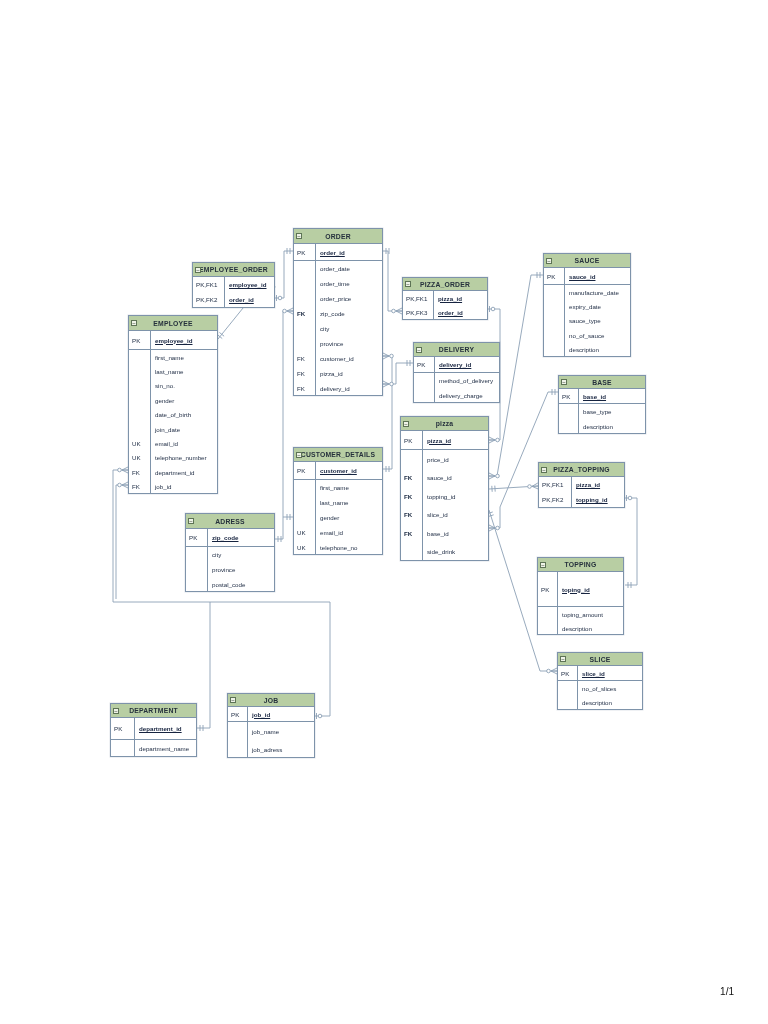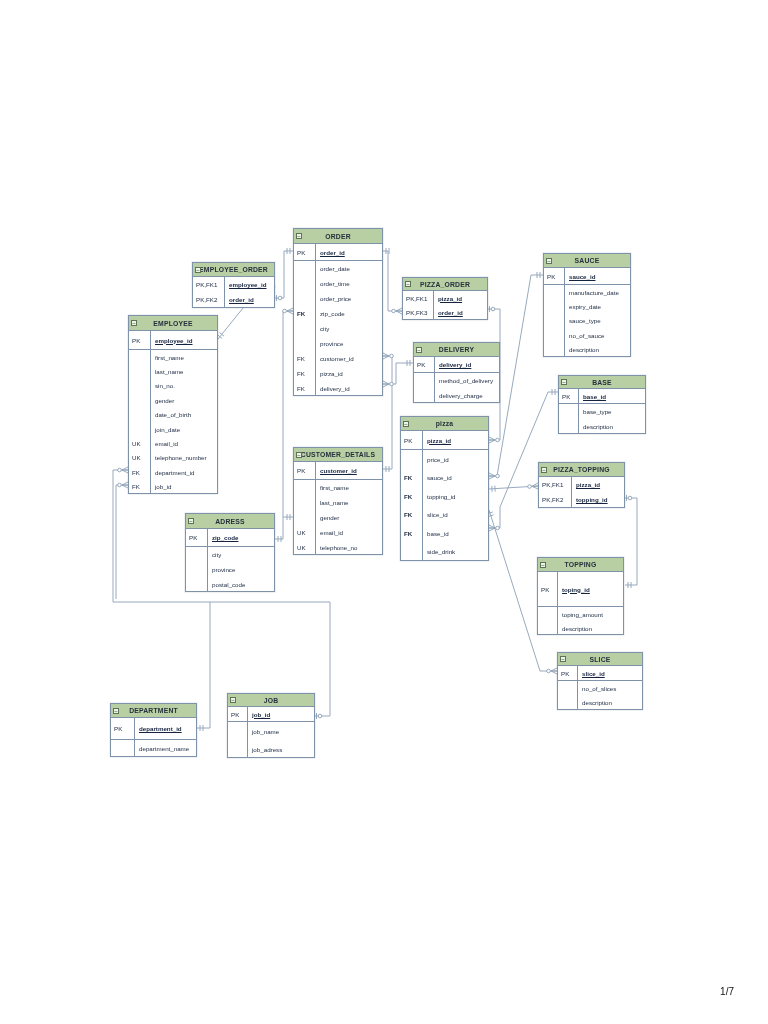--- a/index.html
+++ b/index.html
@@ -556,14 +556,14 @@
             <span class="ekey" style="width: 20px;"></span>
             <span class="efield">job_name</span>
           </div>
           <div class="erow" style="height: 18px;">
             <span class="ekey" style="width: 20px;"></span>
             <span class="efield">job_adress</span>
           </div>
         </div>
       </div>
     </div>
-  <div id="page-indicator">1/7</div>
+  <div id="page-indicator">1/1</div>
 </div>
 
 </body></html>

